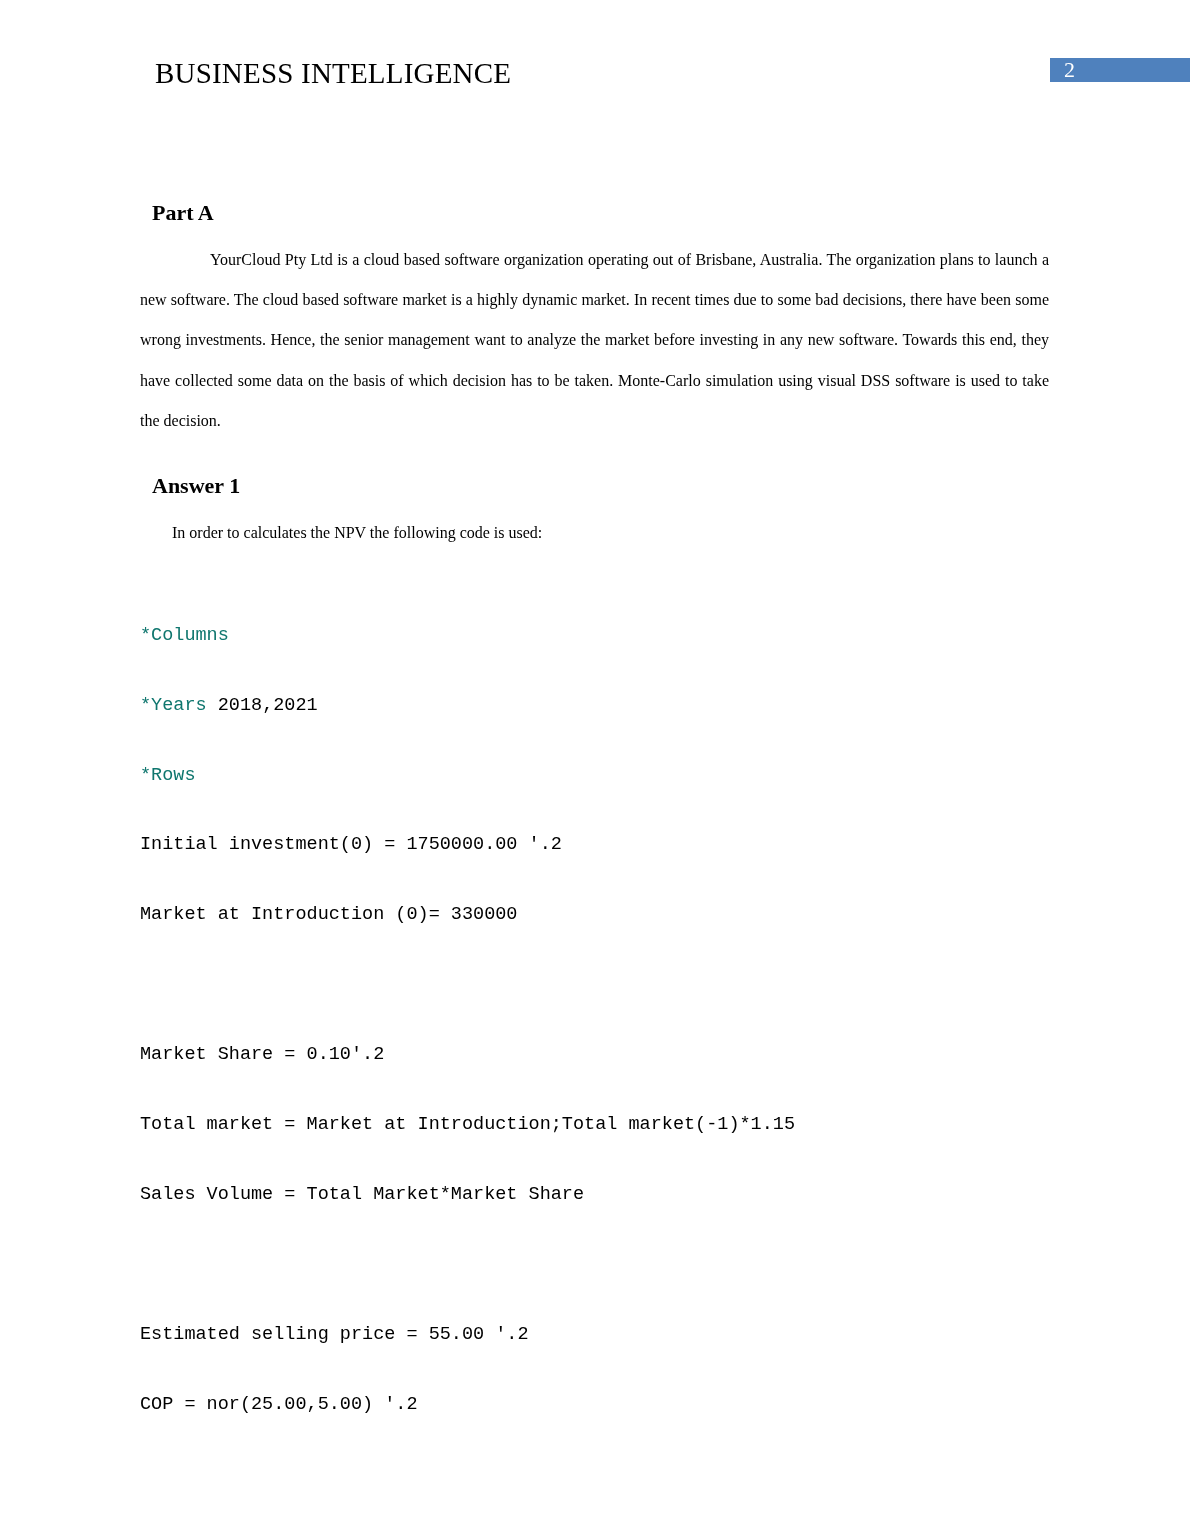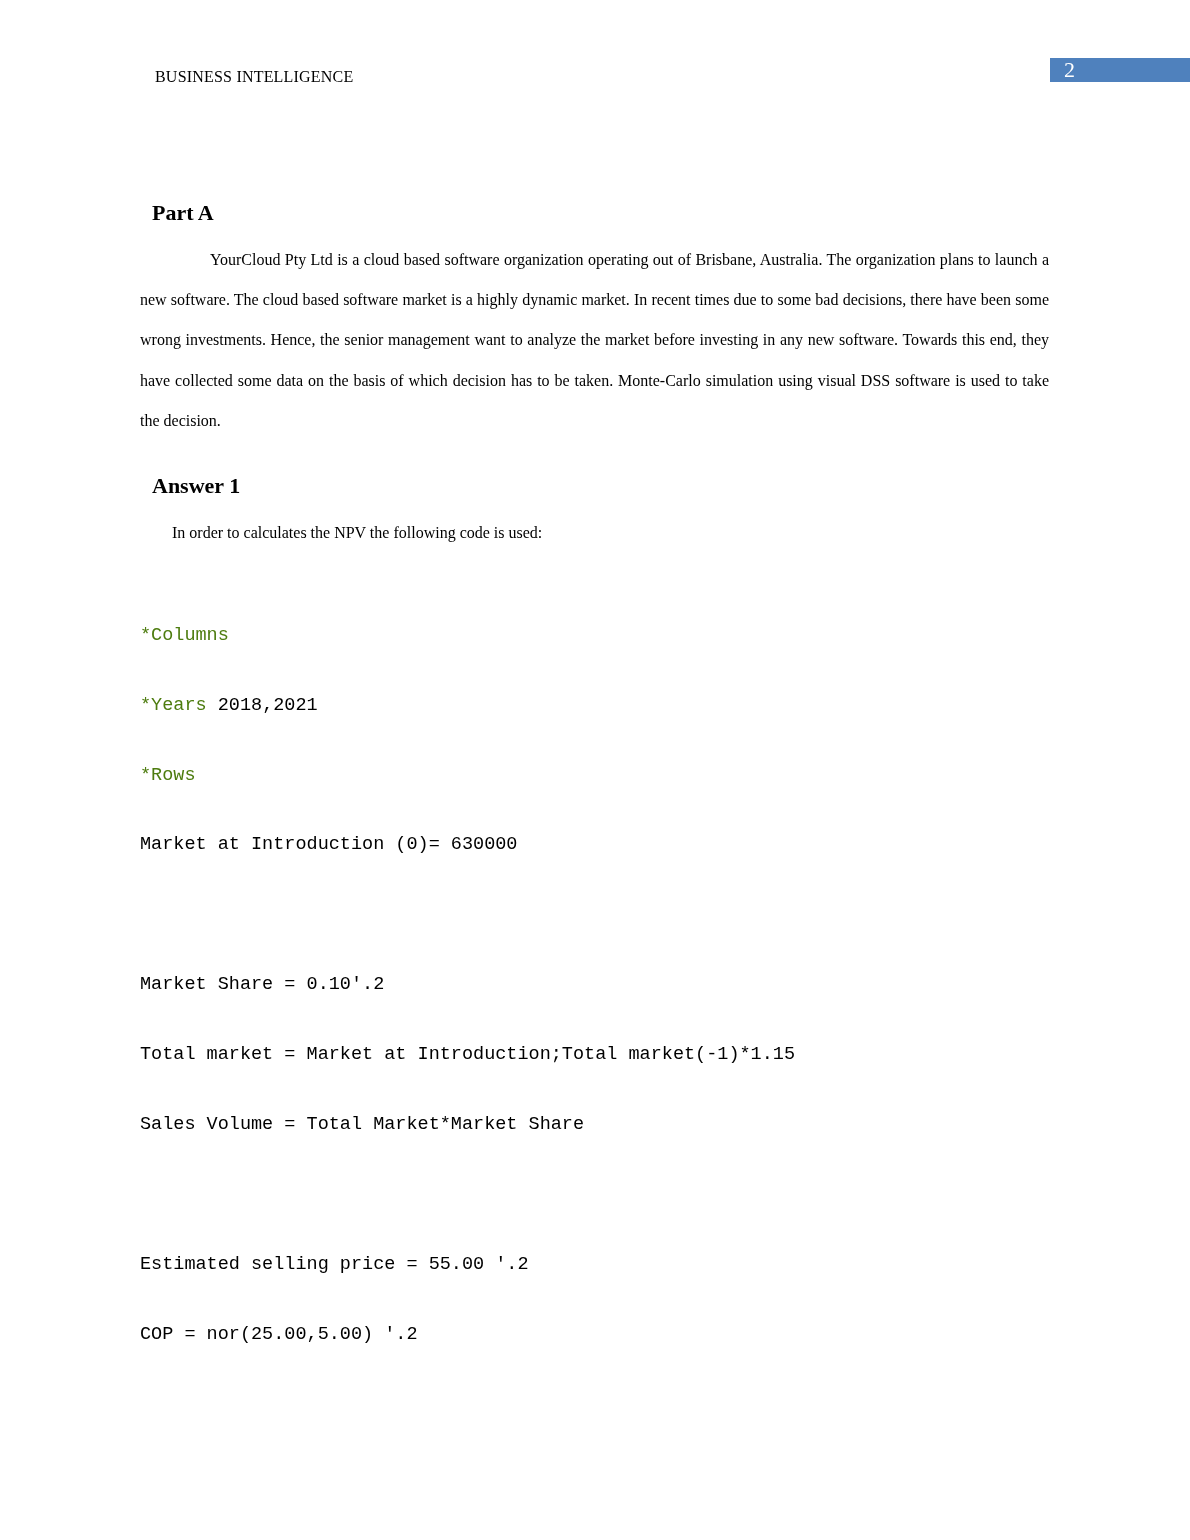--- a/index.html
+++ b/index.html
@@ -11,22 +11,22 @@
       width: 1190px;
       height: 1540px;
       position: relative;
       overflow: hidden;
       font-family: "Liberation Serif", serif;
       color: #000000;
     }
     .header-title {
       position: absolute;
       left: 155px;
-      top: 68px;
-      font-size: 16px;
+      top: 57px;
+      font-size: 29px;
       letter-spacing: 0.2px;
       white-space: nowrap;
     }
     .page-num-bar {
       position: absolute;
       left: 1050px;
       top: 58px;
       width: 140px;
       height: 24px;
       background: #4f81bd;
@@ -74,21 +74,21 @@
       font-family: "Liberation Mono", monospace;
       font-size: 18.5px;
       line-height: 23.3px;
       white-space: pre;
     }
     .code-line {
       display: block;
       min-height: 23.3px;
     }
     .kw {
-      color: #4d7c0f;
+      color: #0f766e;
     }
   </style>
 </head>
 <body>
 
 <div>
   <div class="header-title">BUSINESS INTELLIGENCE</div>
   <div class="page-num-bar">
     <span class="page-num">2</span>
   </div>
@@ -98,21 +98,22 @@
   <h2 class="heading">Part A</h2>
   <p class="para">YourCloud Pty Ltd is a cloud based software organization operating out of Brisbane, Australia. The organization plans to launch a new software. The cloud based software market is a highly dynamic market. In recent times due to some bad decisions, there have been some wrong investments. Hence, the senior management want to analyze the market before investing in any new software. Towards this end, they have collected some data on the basis of which decision has to be taken. Monte-Carlo simulation using visual DSS software is used to take the decision.</p>
 
   <h2 class="heading heading-answer">Answer 1</h2>
   <p class="para plain plain-intro">In order to calculates the NPV the following code is used:</p>
 
   <div class="code">
     <span class="code-line"><span class="kw">*Columns</span><span></span></span>
     <span class="code-line"><span class="kw">*Years</span><span> 2018,2021</span></span>
     <span class="code-line"><span class="kw">*Rows</span><span></span></span>
-    <span class="code-line"><span>Market at Introduction (0)= 630000</span></span>
+    <span class="code-line"><span>Initial investment(0) = 1750000.00 '.2</span></span>
+    <span class="code-line"><span>Market at Introduction (0)= 330000</span></span>
     <span class="code-line"><span></span></span>
     <span class="code-line"><span>Market Share = 0.10'.2</span></span>
     <span class="code-line"><span>Total market = Market at Introduction;Total market(-1)*1.15</span></span>
     <span class="code-line"><span>Sales Volume = Total Market*Market Share</span></span>
     <span class="code-line"><span></span></span>
     <span class="code-line"><span>Estimated selling price = 55.00 '.2</span></span>
     <span class="code-line"><span>COP = nor(25.00,5.00) '.2</span></span>
     <span class="code-line"><span></span></span>
     
     

